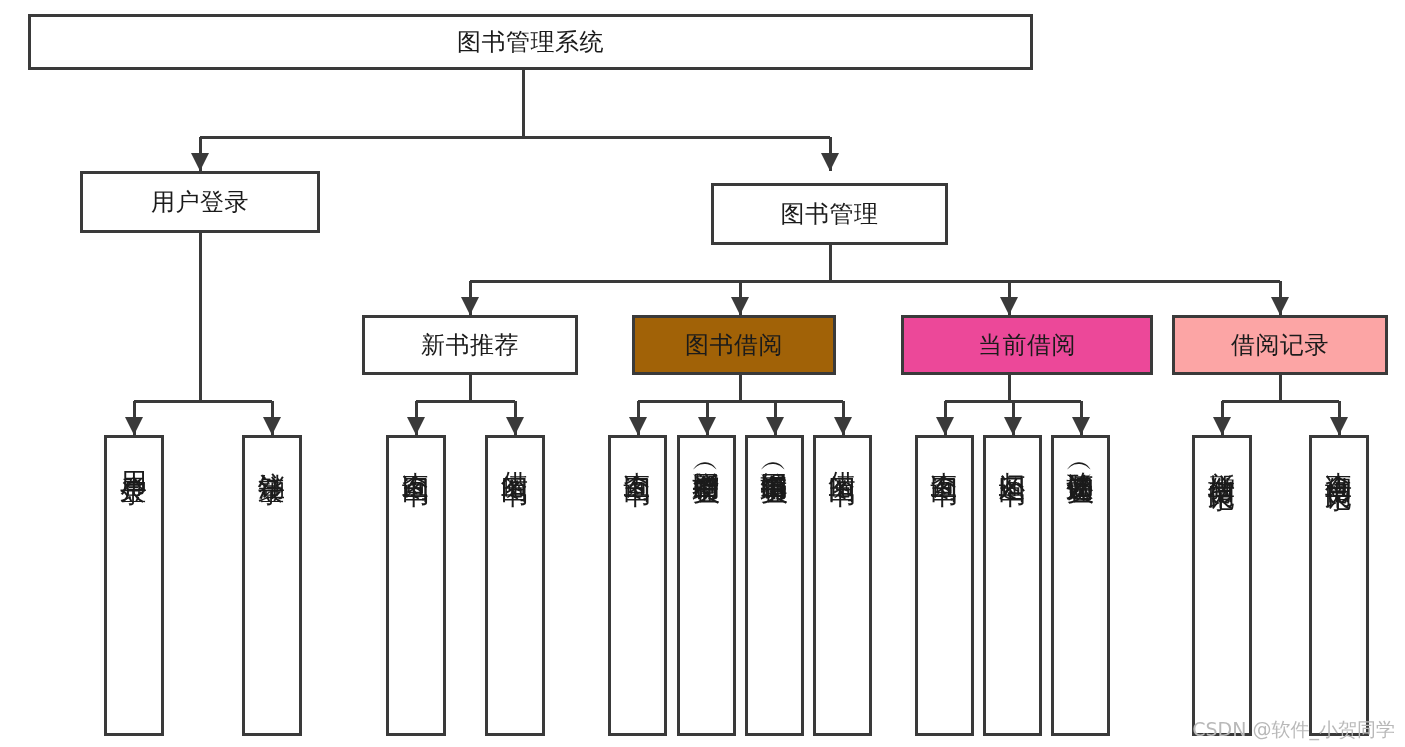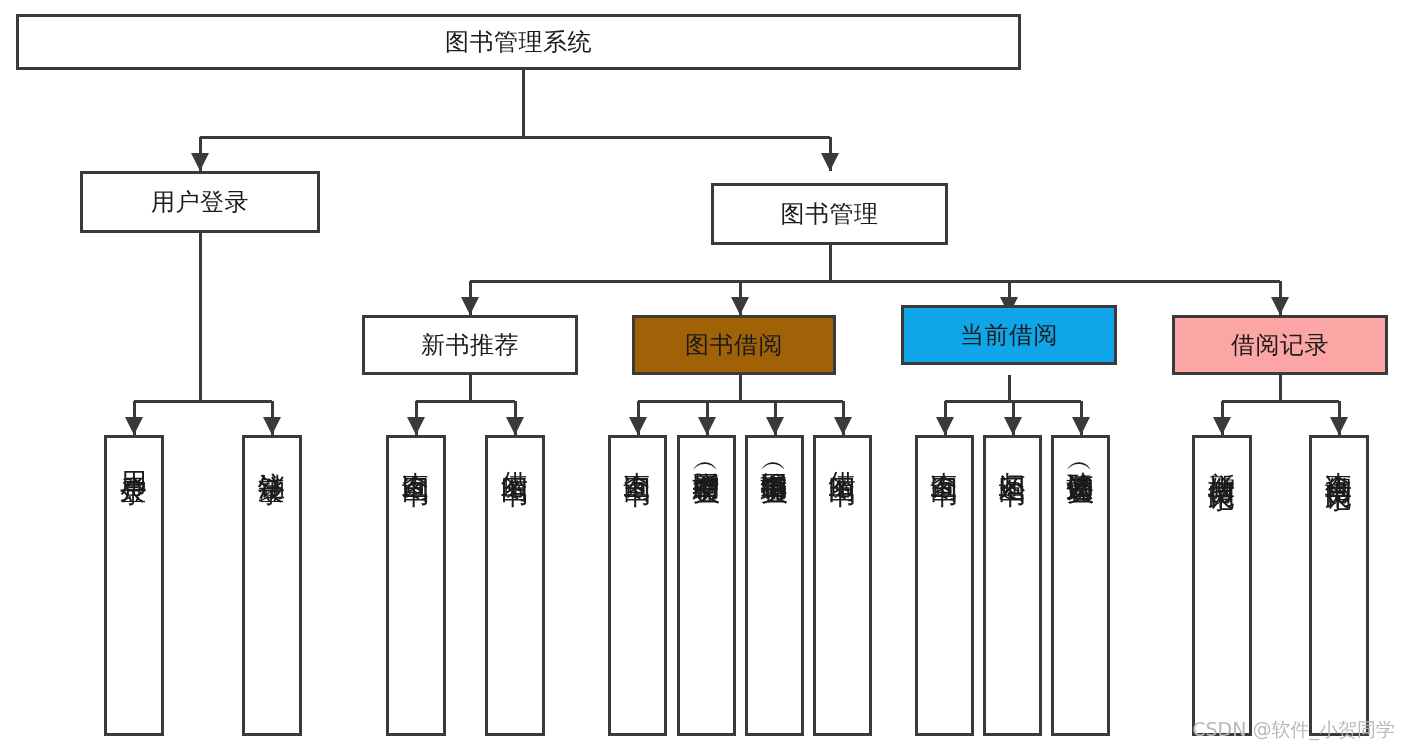--- a/index.html
+++ b/index.html
@@ -127,36 +127,36 @@
       <polygon points="1072,417 1090,417 1081,435" fill="#3a3a3a"></polygon>
       <line x1="1280" y1="375" x2="1280" y2="401" stroke="#3a3a3a" stroke-width="3" shape-rendering="crispEdges"></line>
       <line x1="1222" y1="401" x2="1339" y2="401" stroke="#3a3a3a" stroke-width="3" shape-rendering="crispEdges"></line>
       <line x1="1222" y1="401" x2="1222" y2="435" stroke="#3a3a3a" stroke-width="3" shape-rendering="crispEdges"></line>
       <polygon points="1213,417 1231,417 1222,435" fill="#3a3a3a"></polygon>
       <line x1="1339" y1="401" x2="1339" y2="435" stroke="#3a3a3a" stroke-width="3" shape-rendering="crispEdges"></line>
       <polygon points="1330,417 1348,417 1339,435" fill="#3a3a3a"></polygon>
     </svg>
 
   <div id="nodes-layer">
-      <div class="node horizontal" style="left: 16px; top: 14px; width: 1005px; height: 56px; border-color: rgb(58, 58, 58); background: rgb(255, 255, 255); color: rgb(27, 27, 27);">
+      <div class="node horizontal" style="left: 28px; top: 14px; width: 1005px; height: 56px; border-color: rgb(58, 58, 58); background: rgb(255, 255, 255); color: rgb(27, 27, 27);">
         <span class="label">图书管理系统</span>
       </div>
       <div class="node horizontal" style="left: 80px; top: 171px; width: 240px; height: 62px; border-color: rgb(58, 58, 58); background: rgb(255, 255, 255); color: rgb(27, 27, 27);">
         <span class="label">用户登录</span>
       </div>
       <div class="node horizontal" style="left: 711px; top: 171px; width: 237px; height: 62px; border-color: rgb(58, 58, 58); background: rgb(255, 255, 255); color: rgb(27, 27, 27); margin-top: 12px;">
         <span class="label">图书管理</span>
       </div>
       <div class="node horizontal" style="left: 362px; top: 315px; width: 216px; height: 60px; border-color: rgb(58, 58, 58); background: rgb(255, 255, 255); color: rgb(27, 27, 27);">
         <span class="label">新书推荐</span>
       </div>
       <div class="node horizontal" style="left: 632px; top: 315px; width: 204px; height: 60px; border-color: rgb(58, 58, 58); background: #a16207; color: rgb(27, 27, 27);">
         <span class="label">图书借阅</span>
       </div>
-      <div class="node horizontal" style="left: 901px; top: 305px; width: 216px; height: 60px; border-color: rgb(58, 58, 58); background: #0ea5e9; color: rgb(27, 27, 27);">
+      <div class="node horizontal" style="left: 901px; top: 315px; width: 252px; height: 60px; border-color: rgb(58, 58, 58); background: #ec4899; color: rgb(27, 27, 27);">
         <span class="label">当前借阅</span>
       </div>
       <div class="node horizontal" style="left: 1172px; top: 315px; width: 216px; height: 60px; border-color: rgb(58, 58, 58); background: #fca5a5; color: rgb(27, 27, 27);">
         <span class="label">借阅记录</span>
       </div>
       <div class="node vertical" style="left: 104px; top: 435px; width: 60px; height: 301px; border-color: rgb(58, 58, 58); background: rgb(255, 255, 255); color: rgb(27, 27, 27);">
         <span class="label">用户登录</span>
       </div>
       <div class="node vertical" style="left: 242px; top: 435px; width: 60px; height: 301px; border-color: rgb(58, 58, 58); background: rgb(255, 255, 255); color: rgb(27, 27, 27);">
         <span class="label">注销登录</span>

